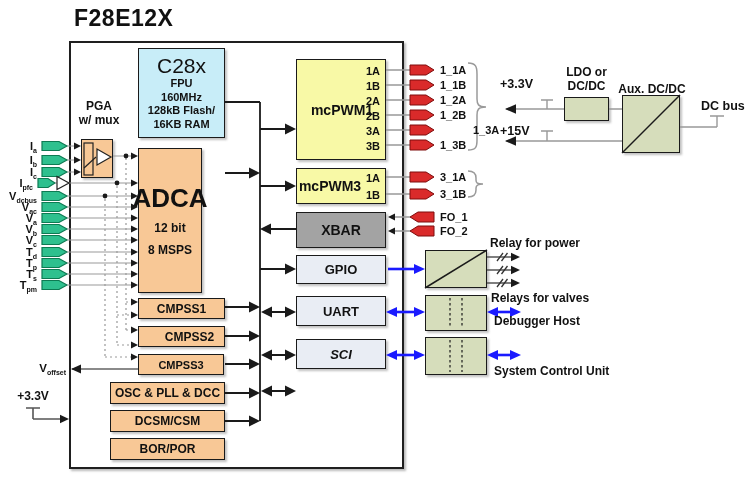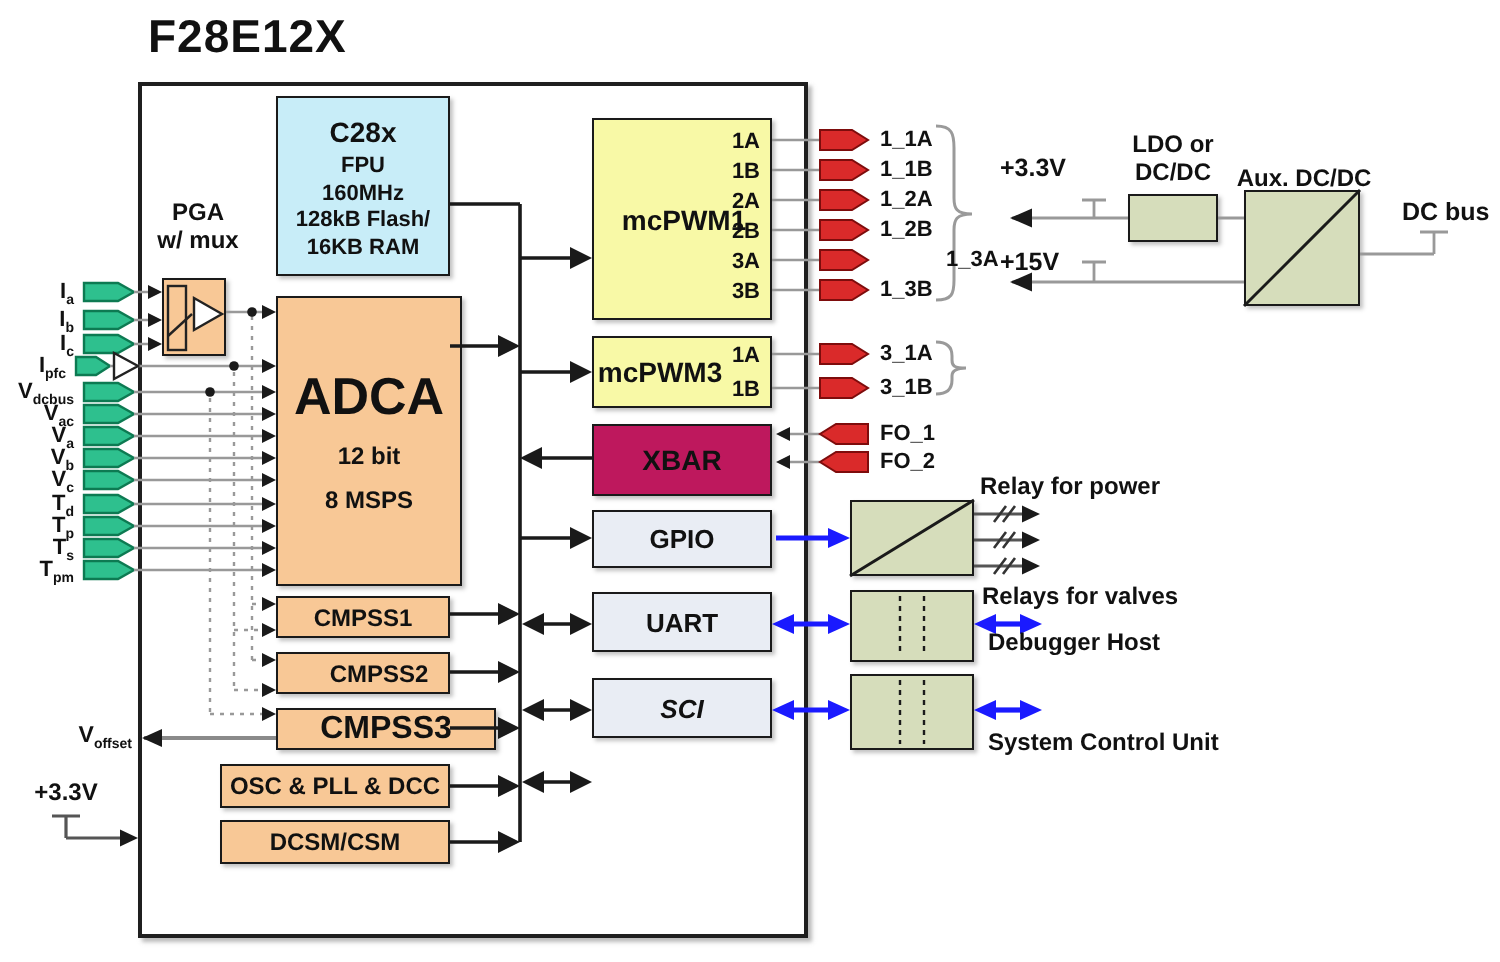--- a/index.html
+++ b/index.html
@@ -4,35 +4,35 @@
 <style>
   html,body{margin:0;padding:0;background:#fff;}
   .stage{position:relative;width:750px;height:481px;background:#fff;
          font-family:"Liberation Sans",sans-serif;color:#111;overflow:hidden;}
   .box{position:absolute;border:1.5px solid #1a1a1a;box-sizing:border-box;
        display:flex;flex-direction:column;align-items:center;justify-content:center;
        box-shadow:1.5px 1.5px 2px rgba(120,120,120,.45);z-index:1;}
   .cpu{background:#c8edf8;}
   .analog{background:#f8c896;}
   .pwm{background:#f8f9a6;}
-  .xbar{background:#be185d;}
+  .xbar{background:#a3a3a3;}
   .digital{background:#e9edf4;}
   .module{background:#d6ddbb;}
   .outline{position:absolute;left:69px;top:41px;width:335px;height:428px;
            border:2px solid #1f1f1f;box-sizing:border-box;
            box-shadow:2px 2px 2px rgba(120,120,120,.5);z-index:0;}
   .title{position:absolute;left:74px;top:5px;font-size:23px;font-weight:bold;letter-spacing:.5px;z-index:3;}
   .b{font-weight:bold;}
   .lbl{position:absolute;font-weight:bold;white-space:nowrap;z-index:3;line-height:14px;}
   .inlbl{position:absolute;left:0;width:37px;text-align:right;font-size:11px;font-weight:bold;
          line-height:14px;z-index:3;white-space:nowrap;}
   .sub{font-size:7px;font-weight:bold;vertical-align:-3px;letter-spacing:0;}
   .outlbl{position:absolute;left:440px;font-size:11px;font-weight:bold;line-height:14px;z-index:3;}
   .pin{position:absolute;right:5px;font-size:11px;font-weight:bold;line-height:14px;}
-  .bigname{font-size:14px;font-weight:bold;line-height:22px;}
+  .bigname{font-size:21px;font-weight:normal;line-height:22px;}
   .cl{font-size:11px;font-weight:bold;line-height:13.5px;text-align:center;}
   svg.overlay{position:absolute;left:0;top:0;z-index:2;pointer-events:none;}
 </style>
 </head>
 <body>
 
 <div class="stage">
 
   <div class="title">F28E12X</div>
   <div class="outline"></div>
@@ -44,41 +44,44 @@
     <div class="cl">128kB Flash/</div>
     <div class="cl">16KB RAM</div>
   </div>
 
   <div class="lbl" style="left:76px;top:100px;width:46px;text-align:center;font-size:12px;line-height:13.5px;">
     <div>PGA</div>
     <div>w/ mux</div>
   </div>
   <div class="box analog" style="left:81px;top:139px;width:32px;height:39px;border-width:1.3px;"></div>
 
-  <div class="box analog" style="left:138px;top:148px;width:93px;height:145px;">
+  <div class="box analog" style="left:138px;top:148px;width:64px;height:145px;">
     <div style="font-size:26px;font-weight:bold;line-height:28px;">ADCA</div>
     <div style="font-size:12px;font-weight:bold;margin-top:9px;">12 bit</div>
     <div style="font-size:12px;font-weight:bold;margin-top:8px;">8 MSPS</div>
   </div>
 
   <div class="box analog" style="left:138px;top:298px;width:87px;height:21px;border-width:1.3px;font-size:12px;">
     <span class="b">CMPSS1</span>
     </div>
   <div class="box analog" style="left:138px;top:326px;width:87px;height:21px;border-width:1.3px;font-size:12px;padding-left:16px;">
     <span class="b">CMPSS2</span>
     </div>
-  <div class="box analog" style="left:138px;top:354px;width:110px;height:21px;border-width:1.3px;font-size:16px;">
+  <div class="box analog" style="left:138px;top:354px;width:86px;height:21px;border-width:1.3px;font-size:11px;">
     <span class="b">CMPSS3</span>
     </div>
 
   <div class="box analog" style="left:110px;top:382px;width:115px;height:22px;border-width:1.3px;font-size:12px;">
     <span class="b">OSC &amp; PLL &amp; DCC</span>
     </div>
   <div class="box analog" style="left:110px;top:410px;width:115px;height:22px;border-width:1.3px;font-size:12px;">
     <span class="b">DCSM/CSM</span>
+    </div>
+  <div class="box analog" style="left:110px;top:438px;width:115px;height:22px;border-width:1.3px;font-size:12px;">
+    <span class="b">BOR/POR</span>
     </div>
 
   <div class="box pwm" style="left:296px;top:59px;width:90px;height:101px;">
     <div style="position:absolute;left:15px;top:0;bottom:0;width:60px;display:flex;align-items:center;justify-content:center;font-size:14px;font-weight:bold;">mcPWM1</div>
     <span class="pin" style="top:4px;">1A</span>
     <span class="pin" style="top:19px;">1B</span>
     <span class="pin" style="top:34px;">2A</span>
     <span class="pin" style="top:49px;">2B</span>
     <span class="pin" style="top:64px;">3A</span>
     <span class="pin" style="top:79px;">3B</span>

